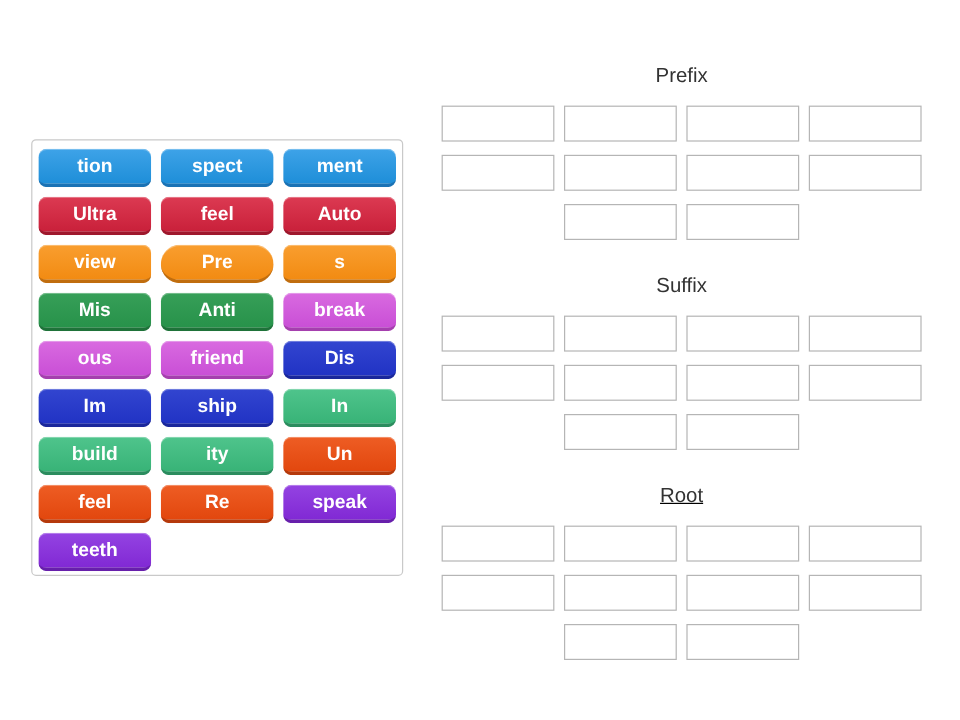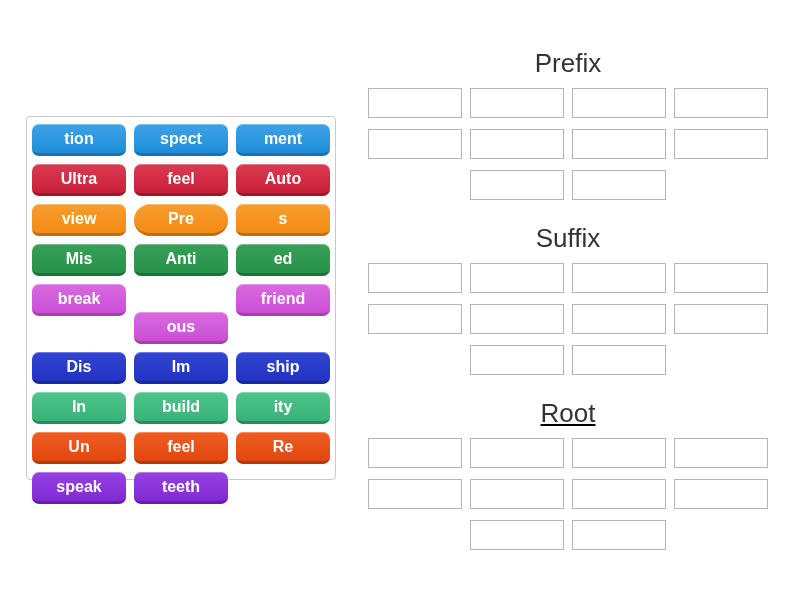--- a/index.html
+++ b/index.html
@@ -47,21 +47,21 @@
   .group {
     position: absolute;
     left: 368px;
     width: 400px;
   }
   .group-title {
     margin: 0 0 10px 0;
     height: 30px;
     line-height: 30px;
     text-align: center;
-    font-size: 26px;
+    font-size: 17px;
     font-weight: 400;
     color: #333333;
   }
   .slots {
     display: grid;
     grid-template-columns: repeat(4, 94px);
     column-gap: 8px;
     row-gap: 11px;
   }
   .slot {
@@ -86,23 +86,22 @@
       <div class="tile" style="background: linear-gradient(rgb(62, 163, 232), rgb(30, 142, 216)); border-bottom-color: rgb(26, 114, 180);">spect</div>
       <div class="tile" style="background: linear-gradient(rgb(62, 163, 232), rgb(30, 142, 216)); border-bottom-color: rgb(26, 114, 180);">ment</div>
       <div class="tile" style="background: linear-gradient(rgb(220, 58, 82), rgb(201, 32, 58)); border-bottom-color: rgb(158, 23, 44);">Ultra</div>
       <div class="tile" style="background: linear-gradient(rgb(220, 58, 82), rgb(201, 32, 58)); border-bottom-color: rgb(158, 23, 44);">feel</div>
       <div class="tile" style="background: linear-gradient(rgb(220, 58, 82), rgb(201, 32, 58)); border-bottom-color: rgb(158, 23, 44);">Auto</div>
       <div class="tile" style="background: linear-gradient(rgb(249, 158, 47), rgb(242, 139, 18)); border-bottom-color: rgb(192, 109, 14);">view</div>
       <div class="tile" style="background: linear-gradient(rgb(249, 158, 47), rgb(242, 139, 18)); border-bottom-color: rgb(192, 109, 14); border-radius: 16px;">Pre</div>
       <div class="tile" style="background: linear-gradient(rgb(249, 158, 47), rgb(242, 139, 18)); border-bottom-color: rgb(192, 109, 14);">s</div>
       <div class="tile" style="background: linear-gradient(rgb(55, 159, 88), rgb(39, 146, 74)); border-bottom-color: rgb(30, 114, 57);">Mis</div>
       <div class="tile" style="background: linear-gradient(rgb(55, 159, 88), rgb(39, 146, 74)); border-bottom-color: rgb(30, 114, 57);">Anti</div>
-      <div class="tile" style="background: linear-gradient(rgb(55, 159, 88), rgb(39, 146, 74)); border-bottom-color: rgb(30, 114, 57);">ed</div>
       <div class="tile" style="background: linear-gradient(rgb(217, 106, 224), rgb(201, 79, 214)); border-bottom-color: rgb(165, 63, 174);">break</div>
-      <div class="tile" style="background: linear-gradient(rgb(217, 106, 224), rgb(201, 79, 214)); border-bottom-color: rgb(165, 63, 174); margin-top: 28px;">ous</div>
+      <div class="tile" style="background: linear-gradient(rgb(217, 106, 224), rgb(201, 79, 214)); border-bottom-color: rgb(165, 63, 174);">ous</div>
       <div class="tile" style="background: linear-gradient(rgb(217, 106, 224), rgb(201, 79, 214)); border-bottom-color: rgb(165, 63, 174);">friend</div>
       <div class="tile" style="background: linear-gradient(rgb(50, 69, 208), rgb(33, 51, 196)); border-bottom-color: rgb(26, 39, 155);">Dis</div>
       <div class="tile" style="background: linear-gradient(rgb(50, 69, 208), rgb(33, 51, 196)); border-bottom-color: rgb(26, 39, 155);">Im</div>
       <div class="tile" style="background: linear-gradient(rgb(50, 69, 208), rgb(33, 51, 196)); border-bottom-color: rgb(26, 39, 155);">ship</div>
       <div class="tile" style="background: linear-gradient(rgb(79, 196, 140), rgb(56, 179, 119)); border-bottom-color: rgb(43, 140, 94);">In</div>
       <div class="tile" style="background: linear-gradient(rgb(79, 196, 140), rgb(56, 179, 119)); border-bottom-color: rgb(43, 140, 94);">build</div>
       <div class="tile" style="background: linear-gradient(rgb(79, 196, 140), rgb(56, 179, 119)); border-bottom-color: rgb(43, 140, 94);">ity</div>
       <div class="tile" style="background: linear-gradient(rgb(238, 93, 36), rgb(226, 71, 14)); border-bottom-color: rgb(181, 57, 11);">Un</div>
       <div class="tile" style="background: linear-gradient(rgb(238, 93, 36), rgb(226, 71, 14)); border-bottom-color: rgb(181, 57, 11);">feel</div>
       <div class="tile" style="background: linear-gradient(rgb(238, 93, 36), rgb(226, 71, 14)); border-bottom-color: rgb(181, 57, 11);">Re</div>

